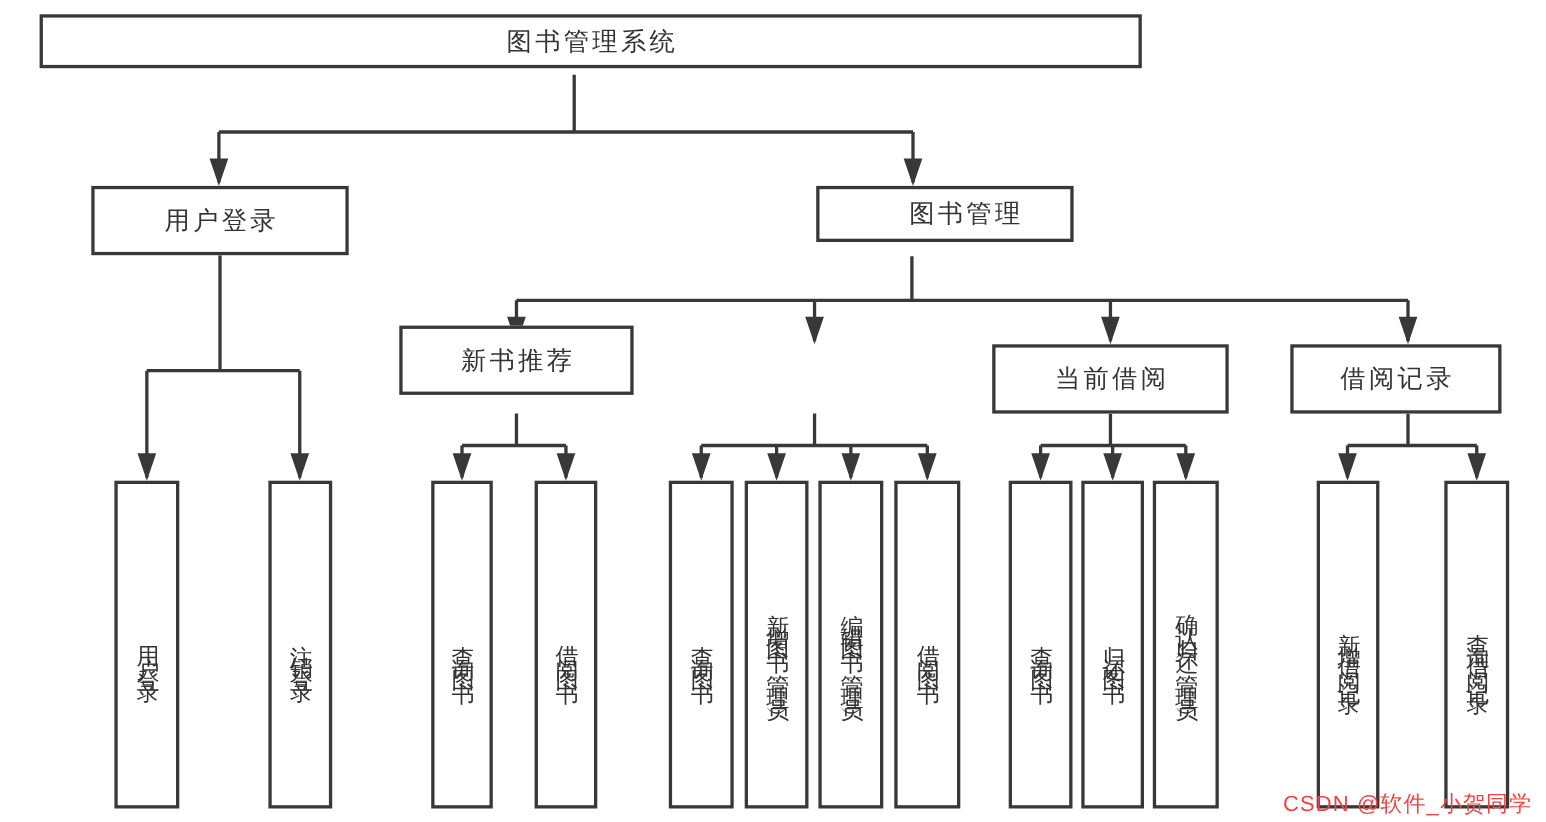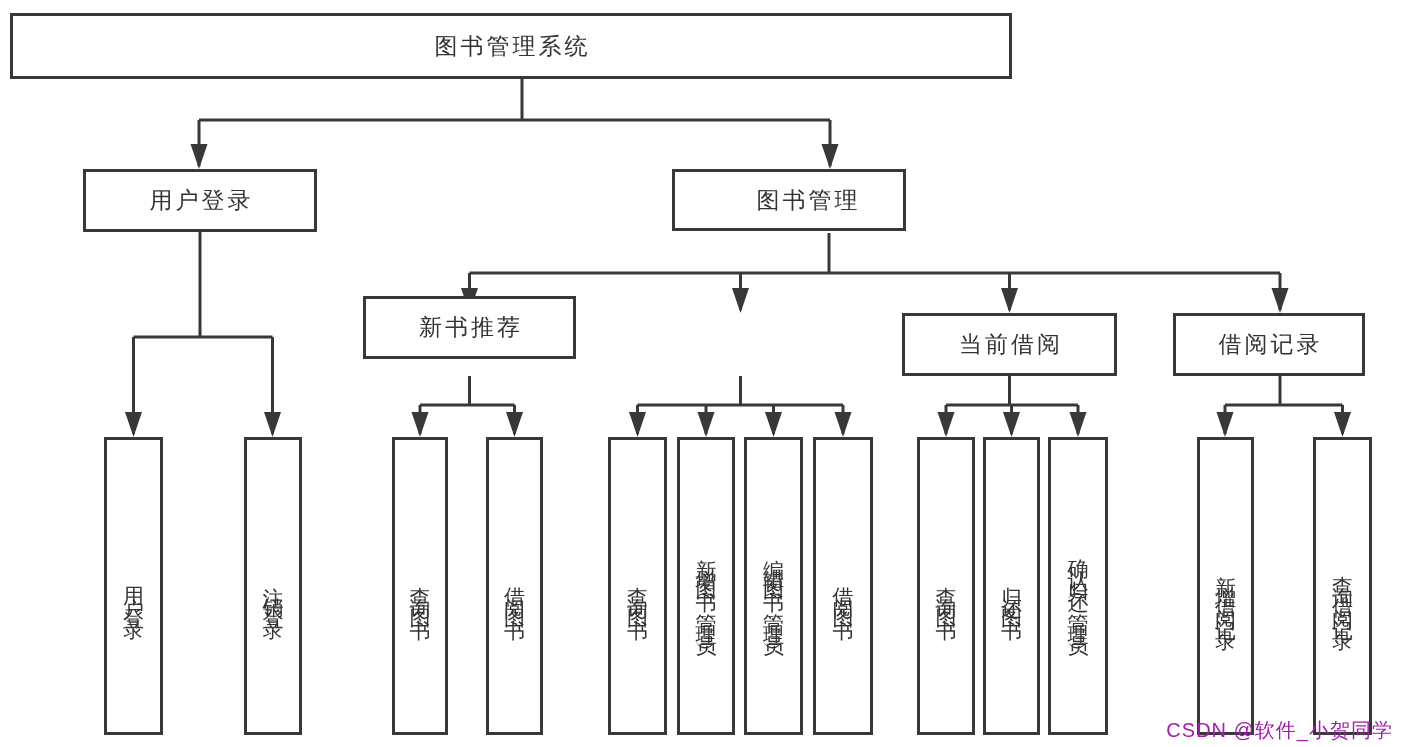--- a/index.html
+++ b/index.html
@@ -55,21 +55,21 @@
     letter-spacing: 11px;
     margin-top: 11px;
     white-space: nowrap;
   }
   .watermark {
     position: absolute;
     right: 12px;
     bottom: 3px;
     font-size: 20px;
     letter-spacing: 1px;
-    color: #a21caf;
+    color: #ef4444;
     z-index: 10;
     white-space: nowrap;
   }
 </style>
 </head>
 <body>
 
 <div class="canvas">
 
   <svg class="connectors" viewBox="0 0 1405 747" xmlns="http://www.w3.org/2000/svg">
@@ -115,28 +115,28 @@
       <polygon points="1078,437 1069.5,412 1086.5,412"></polygon>
     </g>
 
     <g>
       <path d="M1280 376 V405 M1225 405 H1342.5 M1225 405 V434 M1342.5 405 V434"></path>
       <polygon points="1225,437 1216.5,412 1233.5,412"></polygon>
       <polygon points="1342.5,437 1334,412 1351,412"></polygon>
     </g>
   </svg>
 
-  <div class="box" style="left:10px; top:13px; width:1002px; height:66px;">
+  <div class="box" style="left:36px; top:13px; width:1002px; height:49px;">
     <span class="h-label">图书管理系统</span>
   </div>
 
   <div class="box" style="left:83px; top:169px; width:234px; height:63px;">
     <span class="h-label">用户登录</span>
   </div>
-  <div class="box" style="left:672px; top:169px; width:234px; height:62px;padding-left:36px;">
+  <div class="box" style="left:742px; top:169px; width:234px; height:51px;padding-left:36px;">
     <span class="h-label">图书管理</span>
   </div>
 
   <div class="box" style="left:363px; top:296px; width:213px; height:63px;">
     <span class="h-label">新书推荐</span>
   </div>
   <div class="box" style="left:902px; top:313px; width:215px; height:63px;text-align:right;">
     <span class="h-label">当前借阅</span>
   </div>
   <div class="box" style="left:1173px; top:313px; width:192px; height:63px;">

